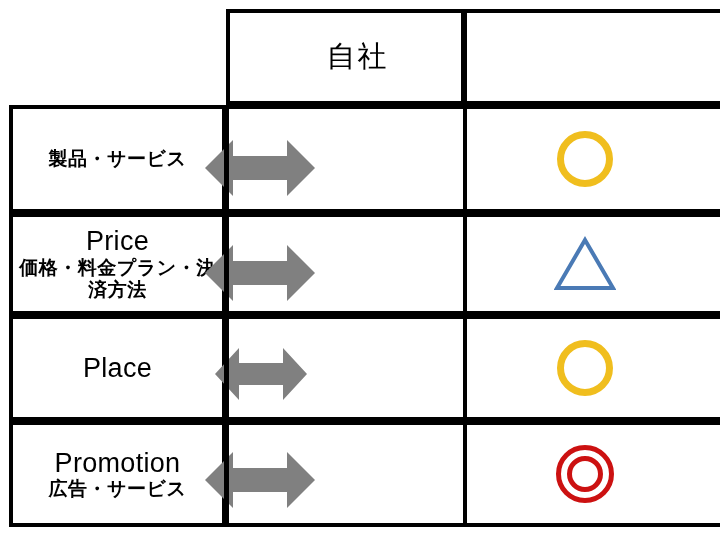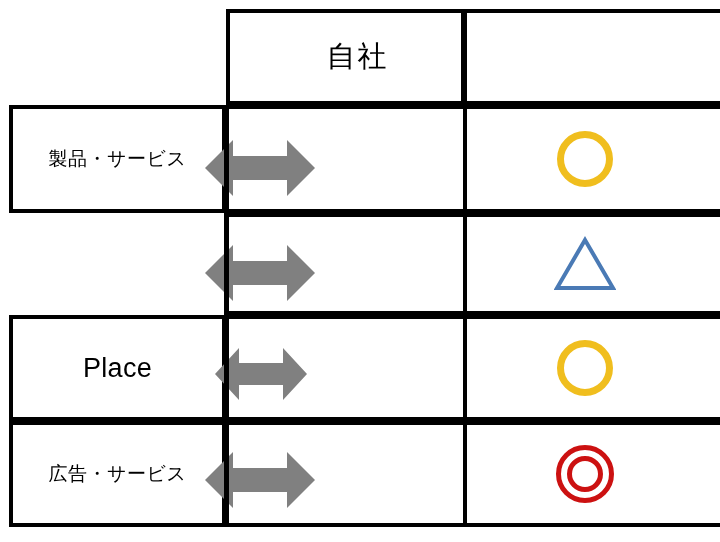--- a/index.html
+++ b/index.html
@@ -73,21 +73,21 @@
     font-size: 27px;
     line-height: 1.12;
     color: #000000;
     font-weight: 400;
     letter-spacing: 0.3px;
   }
   .lbl-jp {
     font-size: 19px;
     line-height: 1.18;
     color: #000000;
-    font-weight: 400;
+    font-weight: 700;
     letter-spacing: 0.5px;
     text-align: center;
     max-width: 200px;
   }
 
   
   .sym {
     display: block;
   }
   .sym-circle {
@@ -156,20 +156,24 @@
     <div class="cell bx col-label row-r0">
       <span class="lbl-jp">製品・サービス</span>
     </div>
     <div class="cell bx col-self row-r0 nudge-l">
       <span class="sym sym-circle"></span>
     </div>
     <div class="cell bx col-comp row-r0 nudge-l">
       
     </div>
 
+    <div class="cell bx col-label row-r1">
+      <span class="lbl-en">Price</span>
+      <span class="lbl-jp">価格・料金プラン・決済方法</span>
+    </div>
     <div class="cell bx col-self row-r1 nudge-l">
       <span class="sym sym-triangle">
         <svg width="62" height="56" viewBox="0 0 62 56">
           <polygon points="31,4 59,52 3,52" fill="none" stroke="#4A7AB5" stroke-width="4"></polygon>
         </svg>
       </span>
     </div>
     <div class="cell bx col-comp row-r1 nudge-l">
       
     </div>
@@ -178,20 +182,21 @@
       <span class="lbl-en">Place</span>
     </div>
     <div class="cell bx col-self row-r2 nudge-l">
       <span class="sym sym-circle"></span>
     </div>
     <div class="cell bx col-comp row-r2 nudge-l">
       
     </div>
 
     <div class="cell bx col-label row-r3">
+      <span class="lbl-en">Promotion</span>
       <span class="lbl-jp">広告・サービス</span>
     </div>
     <div class="cell bx col-self row-r3 nudge-l">
       <span class="sym sym-dcircle"></span>
     </div>
     <div class="cell bx col-comp row-r3 nudge-l">
       
     </div>
 
     <div class="arrow" style="left:196px; top:127px;">

